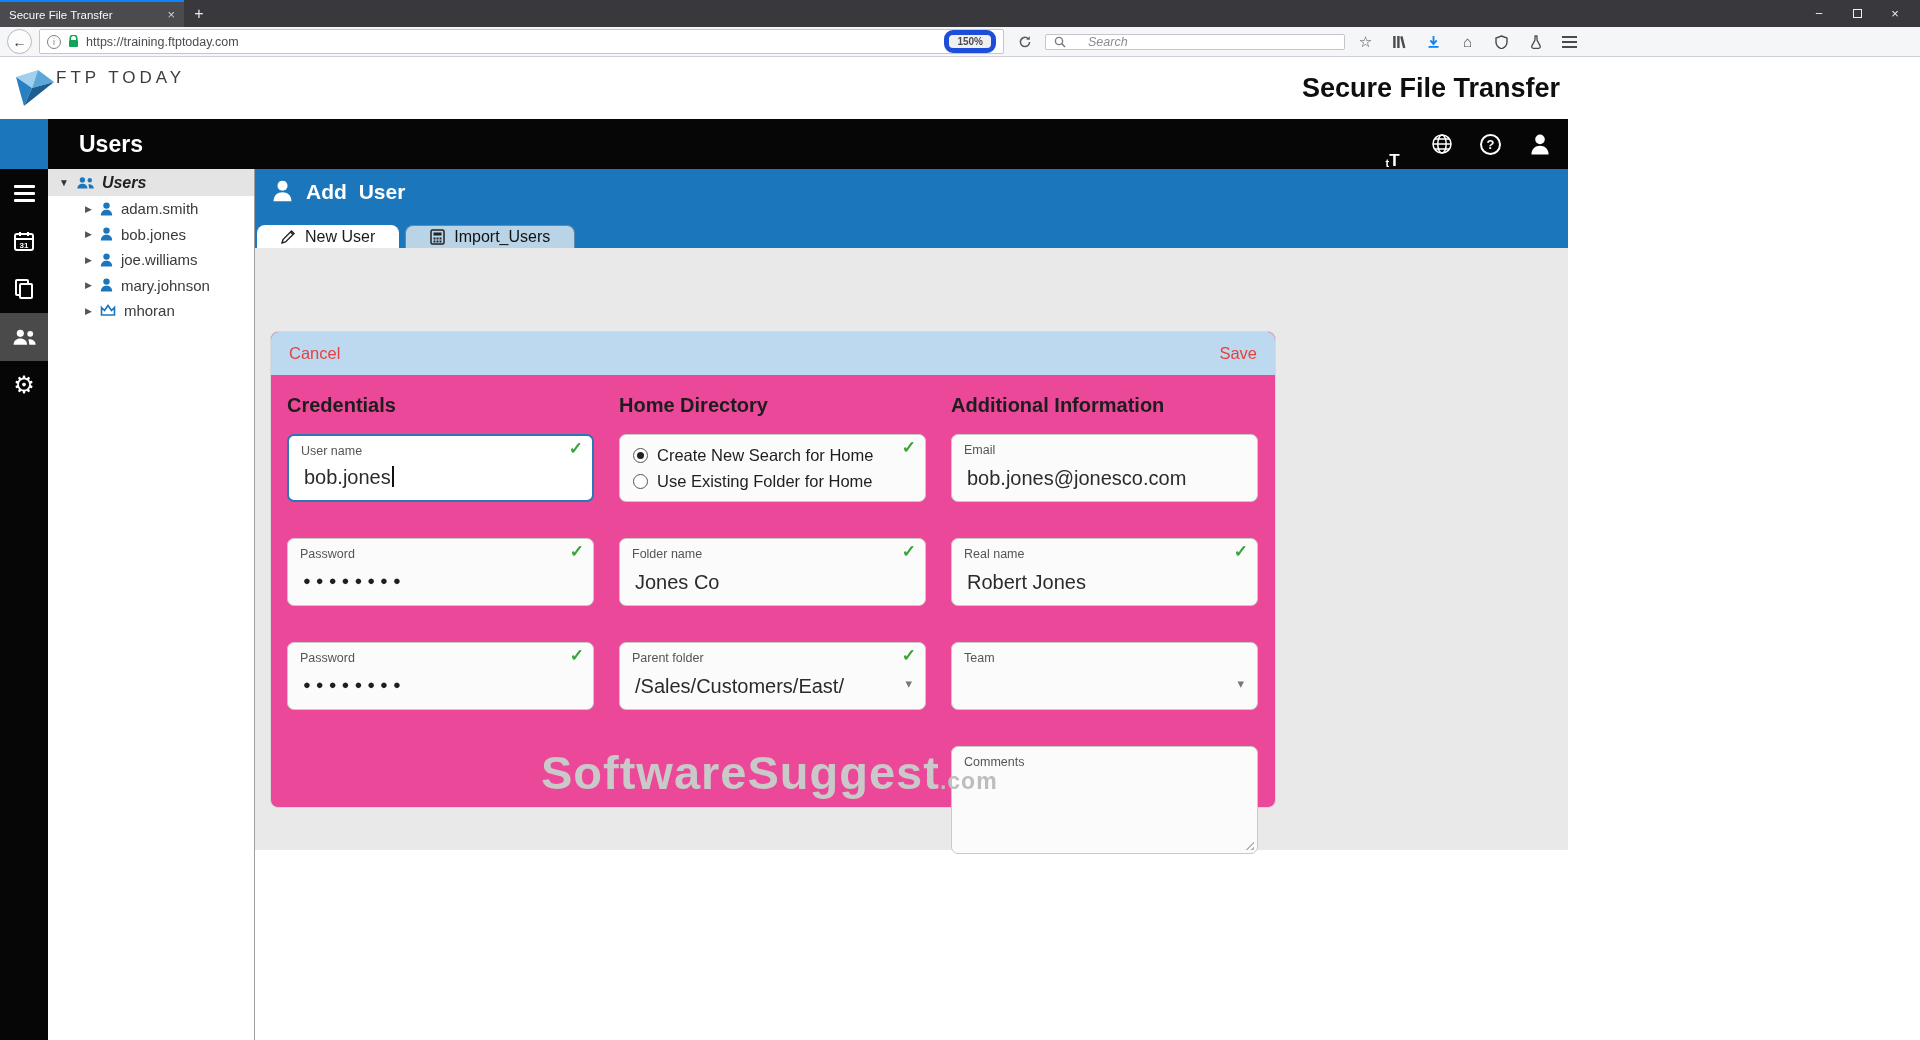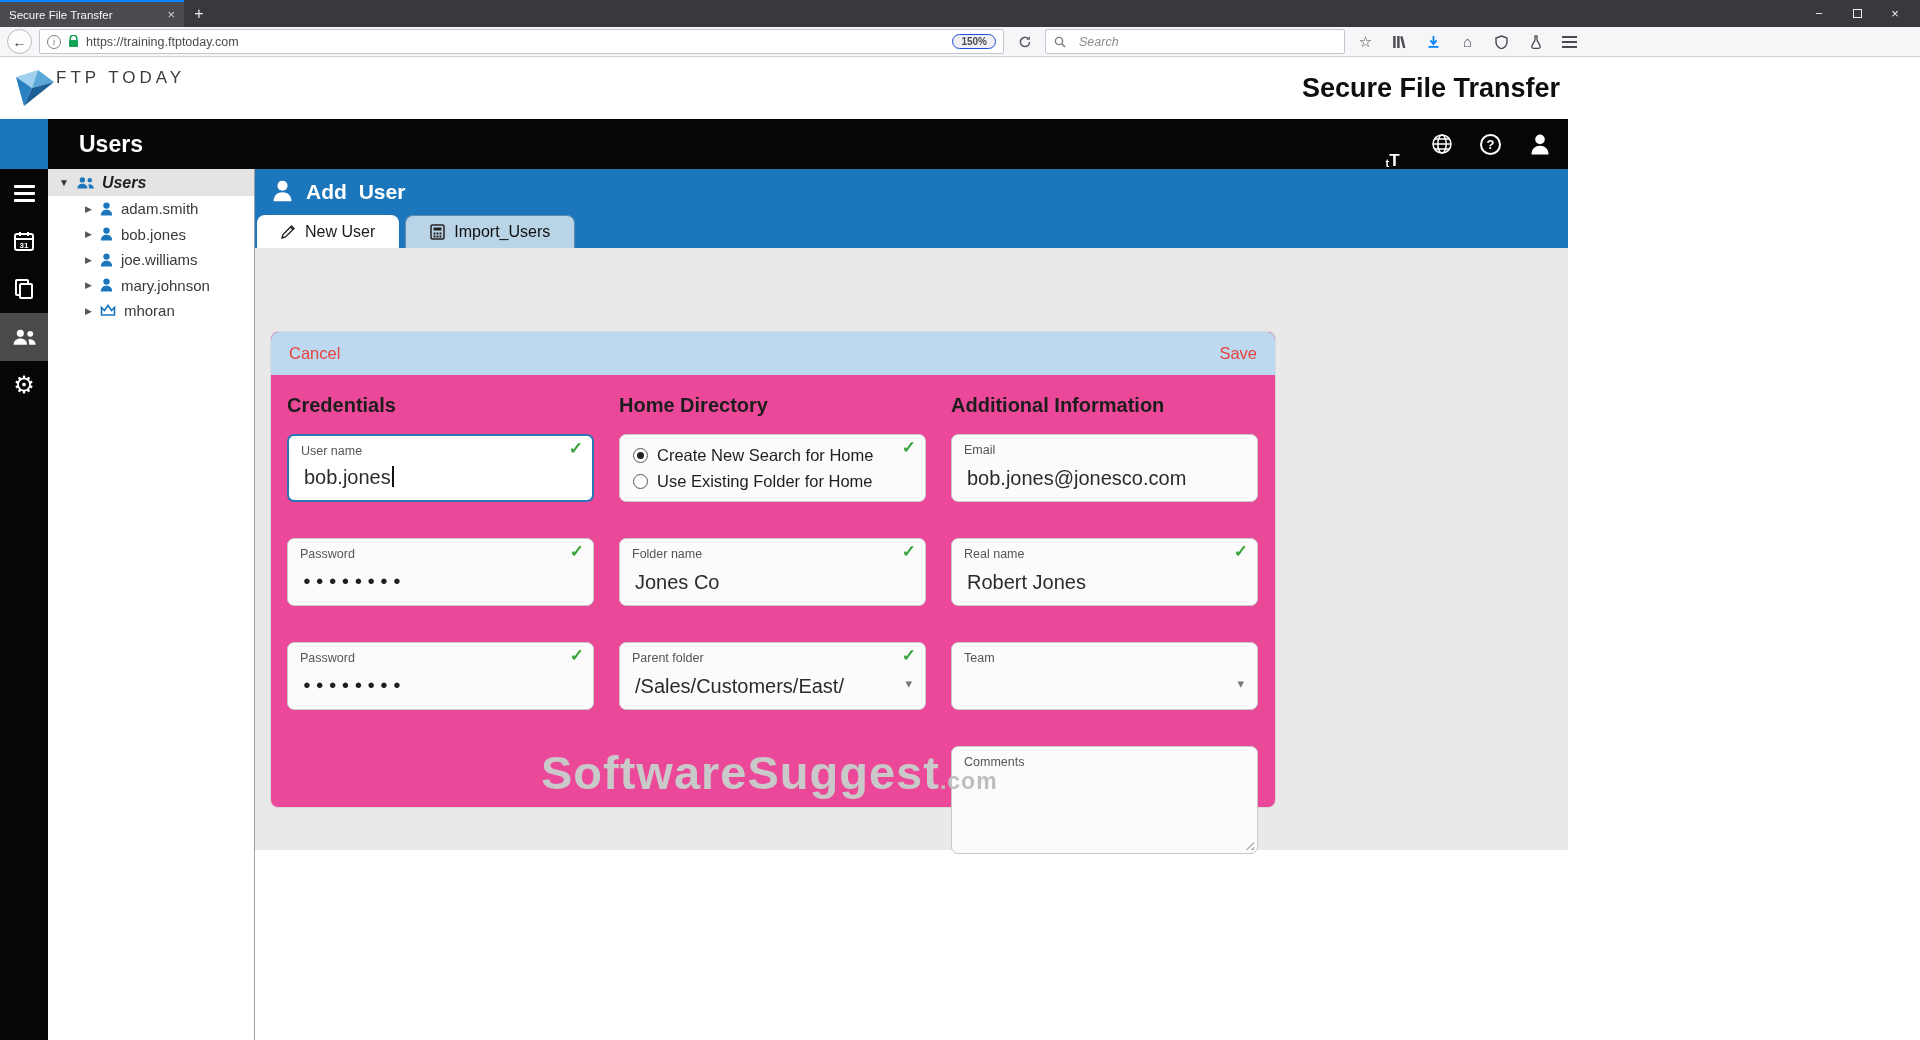--- a/index.html
+++ b/index.html
@@ -16,23 +16,23 @@
   .winbtns{margin-left:auto;display:flex;align-items:center;padding-right:6px}
   .winbtn{width:38px;height:27px;display:flex;align-items:center;justify-content:center;color:#f0f0f0;font-size:13px}
   .glyph-restore{display:inline-block;width:9px;height:9px;border:1.3px solid #f0f0f0}
 
   .toolbar{height:30px;background:#f5f6f7;border-bottom:1px solid #cfcfd8;display:flex;align-items:center;padding:0 7px;gap:7px}
   .backbtn{width:25px;height:25px;border:1px solid #b7b7bd;border-radius:50%;background:#fdfdfe;display:flex;align-items:center;justify-content:center;font-size:14px;color:#2f2f33;flex:0 0 auto}
   .urlbar{width:965px;height:25px;background:#fff;border:1px solid #c5c5cd;border-radius:2px;display:flex;align-items:center;padding:0 7px;gap:7px;flex:0 0 auto}
   .info-i{width:14px;height:14px;border:1.2px solid #7e7e85;border-radius:50%;font-size:9px;color:#7e7e85;display:flex;align-items:center;justify-content:center;flex:0 0 auto}
   .url-text{font-size:12.5px;color:#4b4b52;white-space:nowrap}
   .flexspacer{flex:1}
-  .zoom-pill{font-size:10px;color:#4a4a4f;border:1px solid #1d4ed8;background:#f0f0f4;border-radius:9px;padding:1px 8px;font-weight:bold}
+  .zoom-pill{font-size:10px;color:#4a4a4f;border:5px solid #1d4ed8;background:#f0f0f4;border-radius:9px;padding:1px 8px;font-weight:bold}
   .tbicon{width:27px;height:26px;display:flex;align-items:center;justify-content:center;color:#4a4a4f;font-size:15px;flex:0 0 auto}
-  .searchbox{width:300px;height:25px;background:#fff;border:1px solid #c5c5cd;border-radius:2px;display:flex;align-items:center;padding:0 8px;gap:13px;flex:0 0 auto}
+  .searchbox{width:300px;height:16px;background:#fff;border:1px solid #c5c5cd;border-radius:2px;display:flex;align-items:center;padding:0 8px;gap:22px;flex:0 0 auto}
   .searchbox input{border:none;outline:none;flex:1;font-size:12.5px;color:#555;background:transparent;font-family:inherit}
   .searchbox input::placeholder{font-style:italic;color:#8a8a90}
   .burger{display:flex;flex-direction:column;gap:3px}
   .burger i{display:block;width:15px;height:2px;background:#4a4a4f}
   .burger.white i{width:21px;height:3px;background:#fff;border-radius:1px}
   .burger.white{gap:4px}
 
   
   .site-header{height:62px;background:#fff;display:flex;align-items:center;padding-left:14px}
   .logo{display:flex;}
@@ -64,21 +64,21 @@
   .tree-root-label{font-size:16px;font-weight:bold;font-style:italic;color:#222}
   .tree-item{height:25.5px;display:flex;align-items:center;padding-left:37px;gap:8px}
   .titem-tri{font-size:9px;color:#555}
   .titem-name{font-size:15px;color:#3a3a3a}
 
   .main{flex:1;display:flex;flex-direction:column;background:#fff}
   .bluehead{height:79px;background:#1c76bc;position:relative}
   .addrow{display:flex;align-items:flex-start;gap:13px;padding:11px 0 0 17px;color:#fff}
   .add-title{font-size:21px;font-weight:bold;word-spacing:6px}
   .tabsrow{position:absolute;left:2px;bottom:0;display:flex;gap:6px;align-items:flex-end}
-  .ctab{height:33px;border-radius:8px 8px 0 0;display:flex;align-items:center;gap:9px;padding:0 24px;font-size:16px}
+  .ctab{height:23px;border-radius:8px 8px 0 0;display:flex;align-items:center;gap:9px;padding:0 24px;font-size:16px}
   .ctab.active{background:#fff;color:#1b1b1b}
   .ctab.inactive{background:#b9d3e7;border:1px solid #5f8cac;border-bottom:none;color:#111}
 
   .grayarea{height:602px;background:#e9e9e9;position:relative}
   .card{position:absolute;left:15px;top:83px;width:1006px;height:477px;background:#ec4899;border:1px solid #d9d9d9;border-radius:8px}
   .chead{height:43px;background:#bcd9ef;border-radius:8px 8px 0 0;display:flex;align-items:center;justify-content:space-between;padding:0 18px}
   .chead .action{color:#e8413c;font-size:16.5px}
   .cbody{display:flex;padding:0 16px;gap:25px}
   .col{width:307px}
   .col-head{margin:19px 0 17px;font-size:20px;font-weight:bold;color:#1d1d1d}

